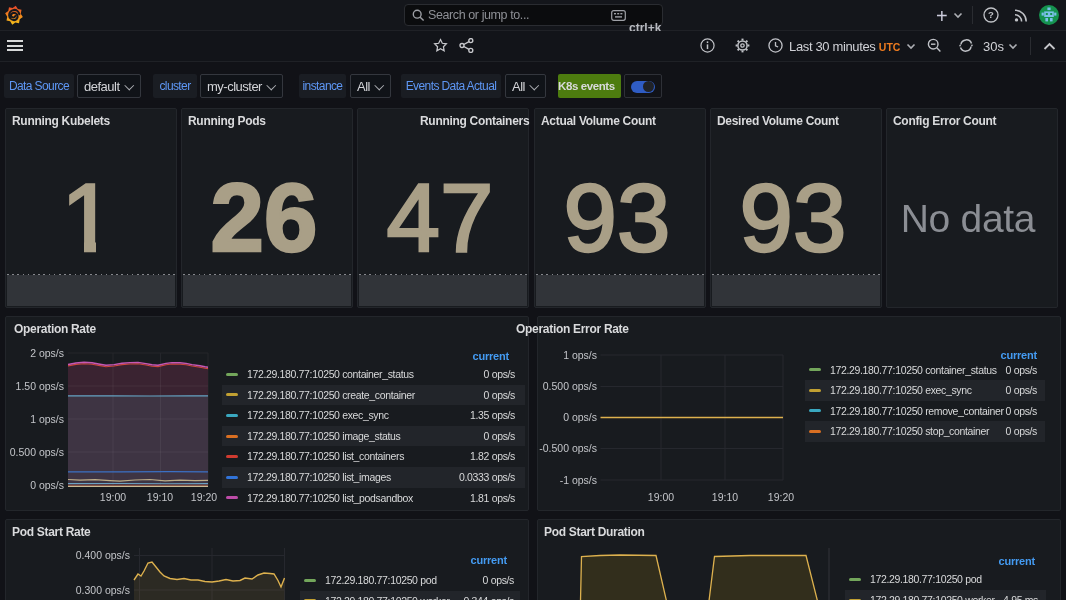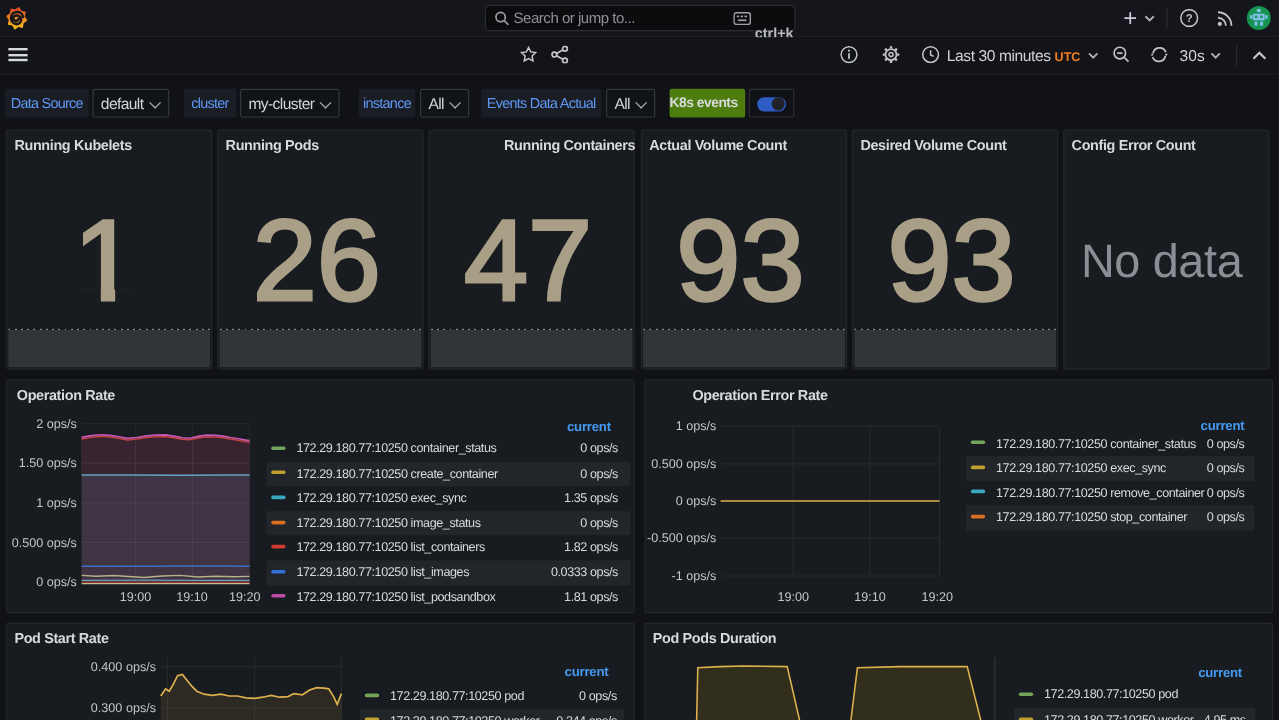--- a/index.html
+++ b/index.html
@@ -169,41 +169,41 @@
   <div class="panel" style="left:534px;top:108px;width:172px;height:200px;"></div>
   <div class="panel" style="left:710px;top:108px;width:172px;height:200px;"></div>
   <div class="panel" style="left:886px;top:108px;width:172px;height:200px;"></div>
   <div class="ptitle" style="left:12px;top:114px;">Running Kubelets</div>
   <div class="ptitle" style="left:188px;top:114px;">Running Pods</div>
   <div class="ptitle" style="left:384px;top:114px;margin-left:36px;">Running Containers</div>
   <div class="ptitle" style="left:541px;top:114px;">Actual Volume Count</div>
   <div class="ptitle" style="left:717px;top:114px;">Desired Volume Count</div>
   <div class="ptitle" style="left:893px;top:114px;">Config Error Count</div>
   <div class="bignum" style="left:2px;width:172px;top:170px;text-align:center;">1</div>
-  <div class="bignum" style="left:178px;width:172px;top:170px;text-align:center;">26</div>
+  <div class="bignum" style="left:178px;width:172px;top:170px;text-align:center;font-weight:bold;">26</div>
   <div class="bignum" style="left:354px;width:172px;top:170px;text-align:center;">47</div>
   <div class="bignum" style="left:531px;width:172px;top:170px;text-align:center;">93</div>
   <div class="bignum" style="left:707px;width:172px;top:170px;text-align:center;">93</div>
   <div class="abs" style="left:882px;width:172px;top:197px;text-align:center;font-size:39px;letter-spacing:-0.3px;color:#8b8e94;">No data</div>
   <div class="spark" style="left:7px;top:275px;width:168px;height:31px;"></div>
   <div class="abs" style="left:60px;top:241px;width:24px;height:15px;background:#181b1f;"></div>
   <div class="abs" style="left:96px;top:241px;width:22px;height:15px;background:#181b1f;"></div>
   <div class="spark" style="left:183px;top:275px;width:168px;height:31px;"></div>
   <div class="spark" style="left:359px;top:275px;width:168px;height:31px;"></div>
   <div class="spark" style="left:536px;top:275px;width:168px;height:31px;"></div>
   <div class="spark" style="left:712px;top:275px;width:168px;height:31px;"></div>
 
   <div class="panel" style="left:5px;top:316px;width:524px;height:195px;"></div>
   <div class="panel" style="left:537px;top:316px;width:524px;height:195px;"></div>
   <div class="panel" style="left:5px;top:519px;width:524px;height:195px;"></div>
   <div class="panel" style="left:537px;top:519px;width:524px;height:195px;"></div>
   <div class="ptitle" style="left:14px;top:322px;">Operation Rate</div>
-  <div class="ptitle" style="left:577px;top:322px;">Operation Error Rate</div>
+  <div class="ptitle" style="left:516px;top:322px;">Operation Error Rate</div>
   <div class="ptitle" style="left:12px;top:525px;">Pod Start Rate</div>
-  <div class="ptitle" style="left:544px;top:525px;">Pod Pods Duration</div>
+  <div class="ptitle" style="left:544px;top:525px;">Pod Start Duration</div>
 
   <svg id="charts" class="abs" style="left:0;top:0;" width="1066" height="600" viewBox="0 0 1066 600" font-family="Liberation Sans" font-size="10.5">
 
     <g stroke="#24262b" stroke-width="1">
       <line x1="68" y1="353" x2="208" y2="353"></line>
         <line x1="68" y1="386" x2="208" y2="386"></line>
       <line x1="68" y1="419" x2="208" y2="419"></line>
         <line x1="68" y1="452" x2="208" y2="452"></line>
       <line x1="68" y1="485" x2="208" y2="485"></line>
       <line x1="113" y1="353" x2="113" y2="485"></line>

